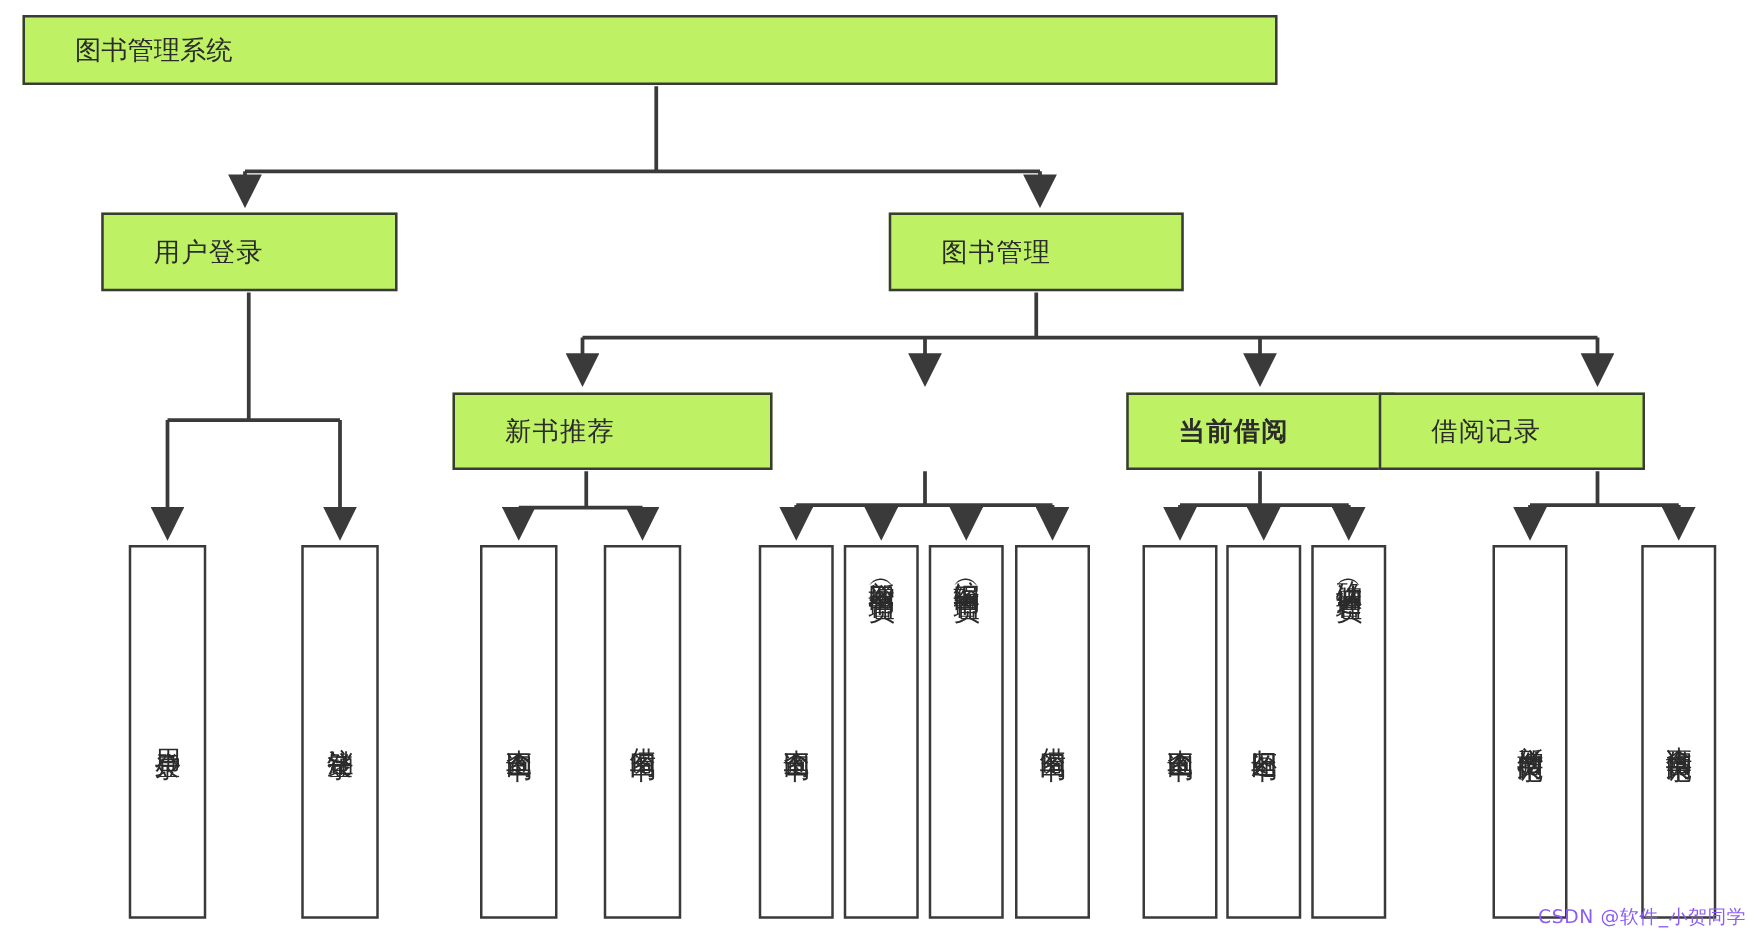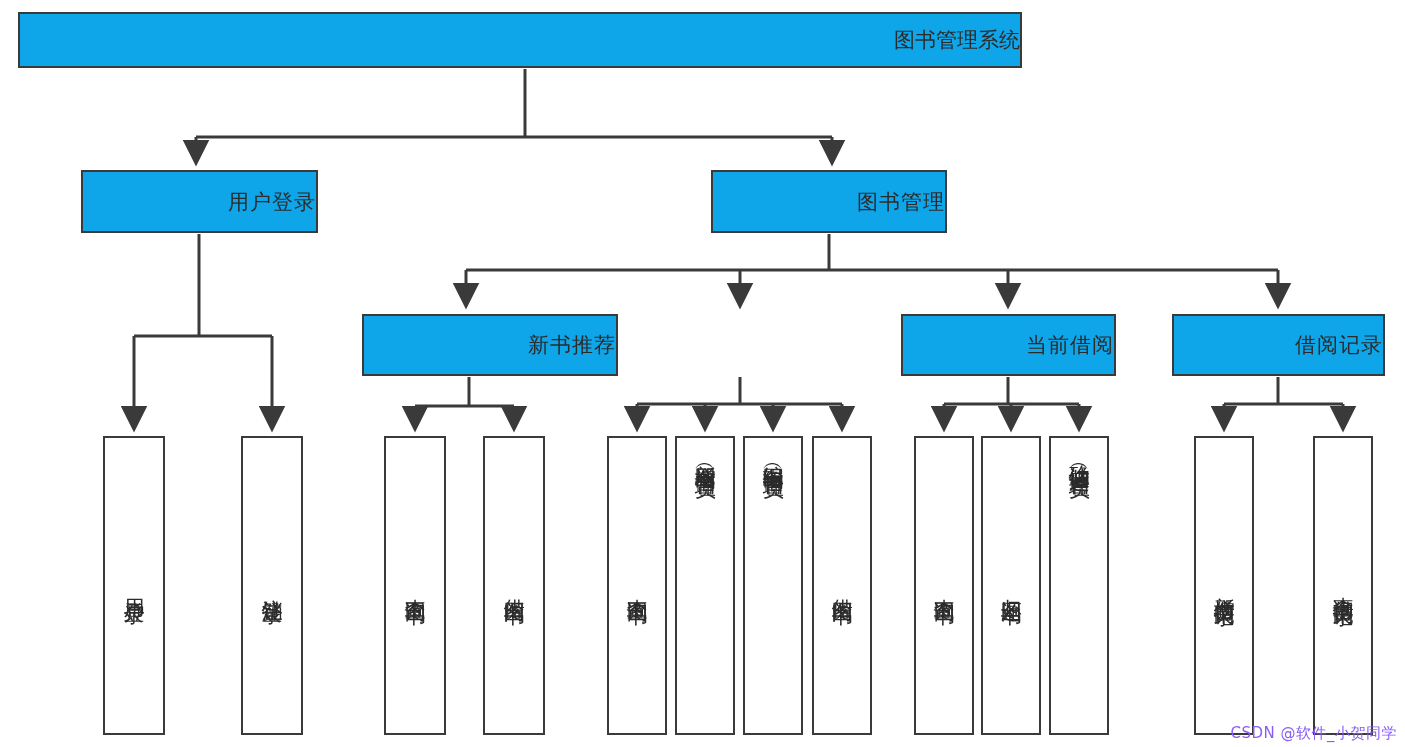--- a/index.html
+++ b/index.html
@@ -8,26 +8,27 @@
     background:#ffffff;
     font-family:"DejaVu Sans","Liberation Sans",sans-serif;
     overflow:hidden;
   }
   #stage{position:relative;width:1405px;height:747px;}
   svg#wires{position:absolute;left:0;top:0;width:1405px;height:747px;}
 
   .node{
     position:absolute;
     box-sizing:border-box;
-    background:#0ea5e9;
+    background:#bef264;
     border:2px solid #3a3a3a;
     display:flex;
     align-items:center;
-    justify-content:flex-end;
+    justify-content:flex-start;
     color:#2b2b2b;
+    padding-left:40px;
   }
   .node.h{ font-size:21px; letter-spacing:1px; }
   .node.root{ font-size:21px; }
 
   .leaf{
     position:absolute;
     box-sizing:border-box;
     background:#ffffff;
     border:2px solid #3a3a3a;
     display:flex;
@@ -120,24 +121,24 @@
   <div class="node h" style="left:81px;top:170px;width:237px;height:63px;">
     <span>用户登录</span>
   </div>
   <div class="node h" style="left:711px;top:170px;width:236px;height:63px;">
     <span>图书管理</span>
   </div>
 
   <div class="node h" style="left:362px;top:314px;width:256px;height:62px;">
     <span>新书推荐</span>
   </div>
-  <div class="node h" style="left:901px;top:314px;width:215px;height:62px;">
+  <div class="node h" style="left:901px;top:314px;width:215px;height:62px;font-weight:bold;">
     <span>当前借阅</span>
   </div>
-  <div class="node h" style="left:1172px;top:314px;width:213px;height:62px;">
+  <div class="node h" style="left:1103px;top:314px;width:213px;height:62px;">
     <span>借阅记录</span>
   </div>
 
   <div class="leaf center" style="left:103px;top:436px;width:62px;height:299px;">
     <span class="vtext">用户登录</span>
   </div>
   <div class="leaf center" style="left:241px;top:436px;width:62px;height:299px;">
     <span class="vtext">注销登录</span>
   </div>
 

